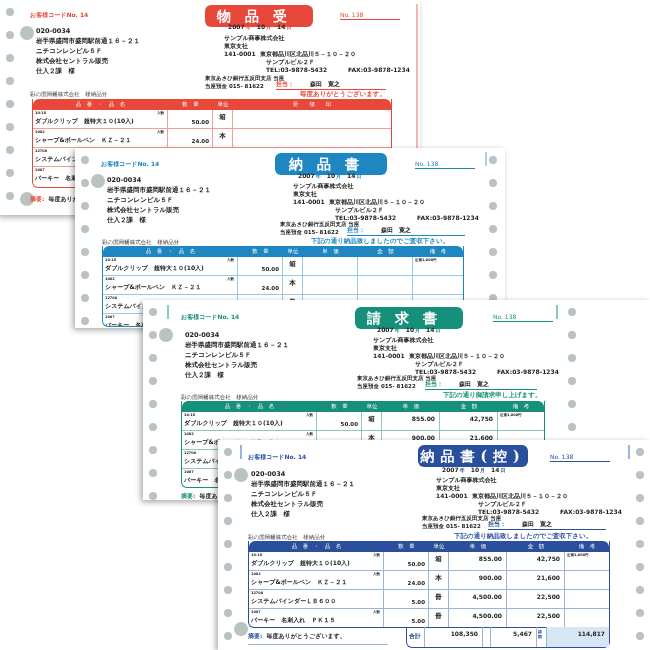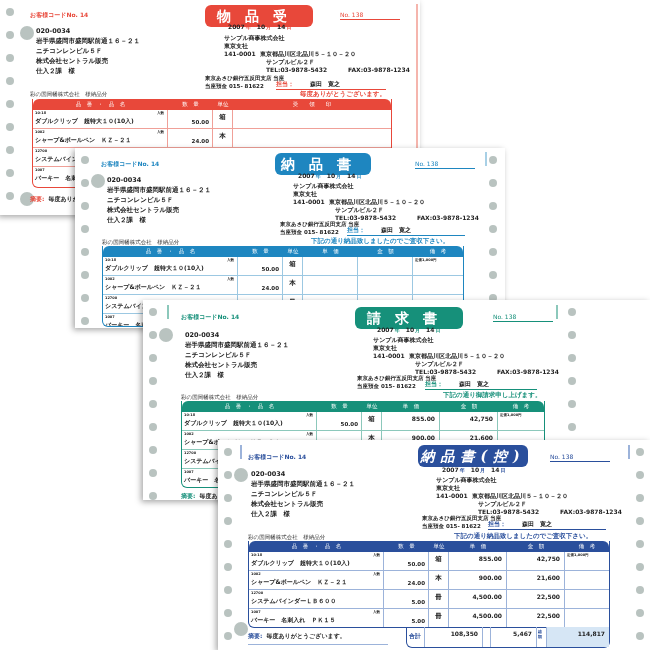--- a/index.html
+++ b/index.html
@@ -205,21 +205,21 @@
       <div class="hole"></div>
       <div class="hole"></div>
       <div class="hole"></div>
       <div class="hole"></div>
       <div class="hole"></div>
   </div>
   <div class="big-hole" style="left:16px;top:26px;"></div>
   <div class="perf" style="right:18px;background:#a8d0e6;height:14px;"></div>
 
   <div class="custcode" style="left:26px;top:12px;color:#1e86c0;">お客様コードNo. 14</div>
-  <div class="title-badge" style="left:200px;top:5px;width:96px;background:#1e86c0;">納品書</div>
+  <div class="title-badge" style="left:200px;top:5px;width:112px;background:#1e86c0;">納品書</div>
   <div class="docno" style="left:340px;top:12px;color:#1e86c0;border-color:#1e86c0;">No. 138</div>
 
   <div class="date" style="left:223px;top:24px;">
     <span>2007</span><span class="u" style="color:#1e86c0">年</span><span>10</span><span class="u" style="color:#1e86c0">月</span><span>14</span><span class="u" style="color:#1e86c0">日</span>
   </div>
   <div class="addr" style="left:32px;top:27px;">
     <div>020-0034</div>
       <div>岩手県盛岡市盛岡駅前通１６－２１</div>
       <div>ニチコンレンビル５Ｆ</div>
       <div>株式会社セントラル販売</div>
@@ -465,21 +465,21 @@
       <div class="hole"></div>
       <div class="hole"></div>
       <div class="hole"></div>
   </div>
   <div class="big-hole" style="left:16px;top:28px;"></div>
   <div class="big-hole" style="left:16px;top:182px;"></div>
   <div class="perf" style="left:22px;top:5px;height:14px;background:#9cb3da;"></div>
   <div class="perf" style="right:20px;top:5px;height:14px;background:#9cb3da;"></div>
 
   <div class="custcode" style="left:30px;top:13px;color:#2a4f9c;">お客様コードNo. 14</div>
-  <div class="title-badge" style="left:200px;top:5px;width:110px;background:#2a4f9c;letter-spacing:6px;font-style:italic;">納品書(控)</div>
+  <div class="title-badge" style="left:200px;top:5px;width:110px;background:#2a4f9c;letter-spacing:6px;">納品書(控)</div>
   <div class="docno" style="left:332px;top:13px;color:#2a4f9c;border-color:#2a4f9c;">No. 138</div>
 
   <div class="date" style="left:224px;top:26px;">
     <span>2007</span><span class="u" style="color:#2a4f9c">年</span><span>10</span><span class="u" style="color:#2a4f9c">月</span><span>14</span><span class="u" style="color:#2a4f9c">日</span>
   </div>
   <div class="addr" style="left:33px;top:29px;">
     <div>020-0034</div>
       <div>岩手県盛岡市盛岡駅前通１６－２１</div>
       <div>ニチコンレンビル５Ｆ</div>
       <div>株式会社セントラル販売</div>

